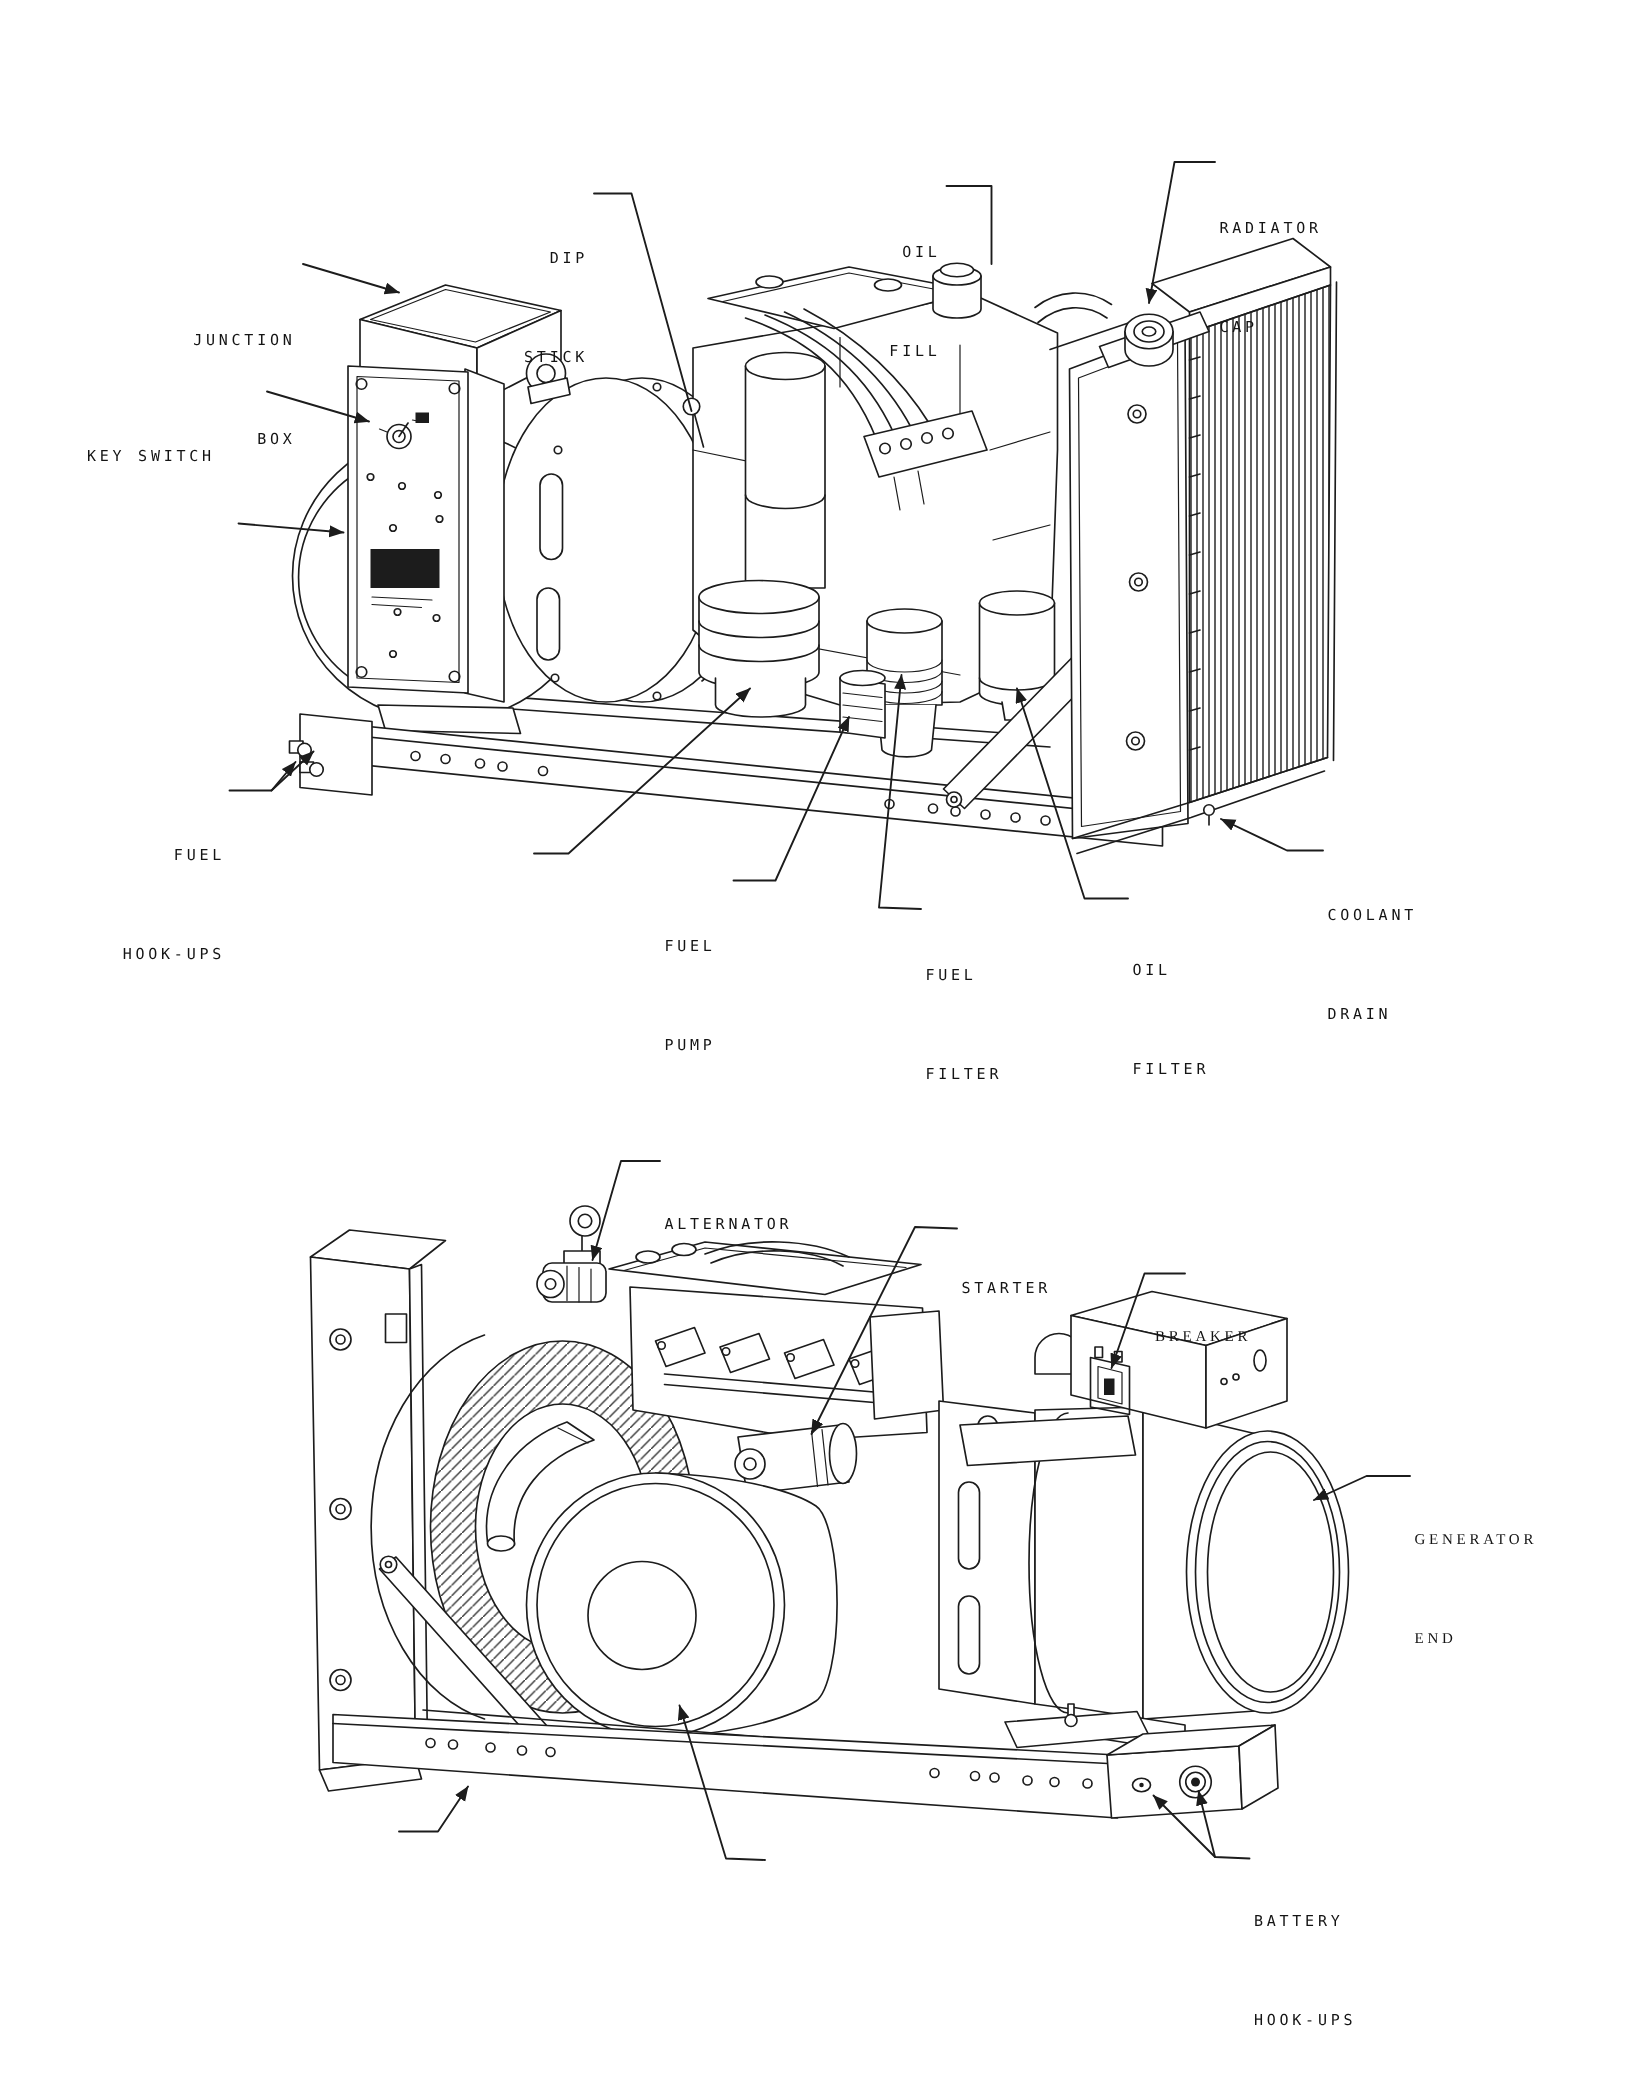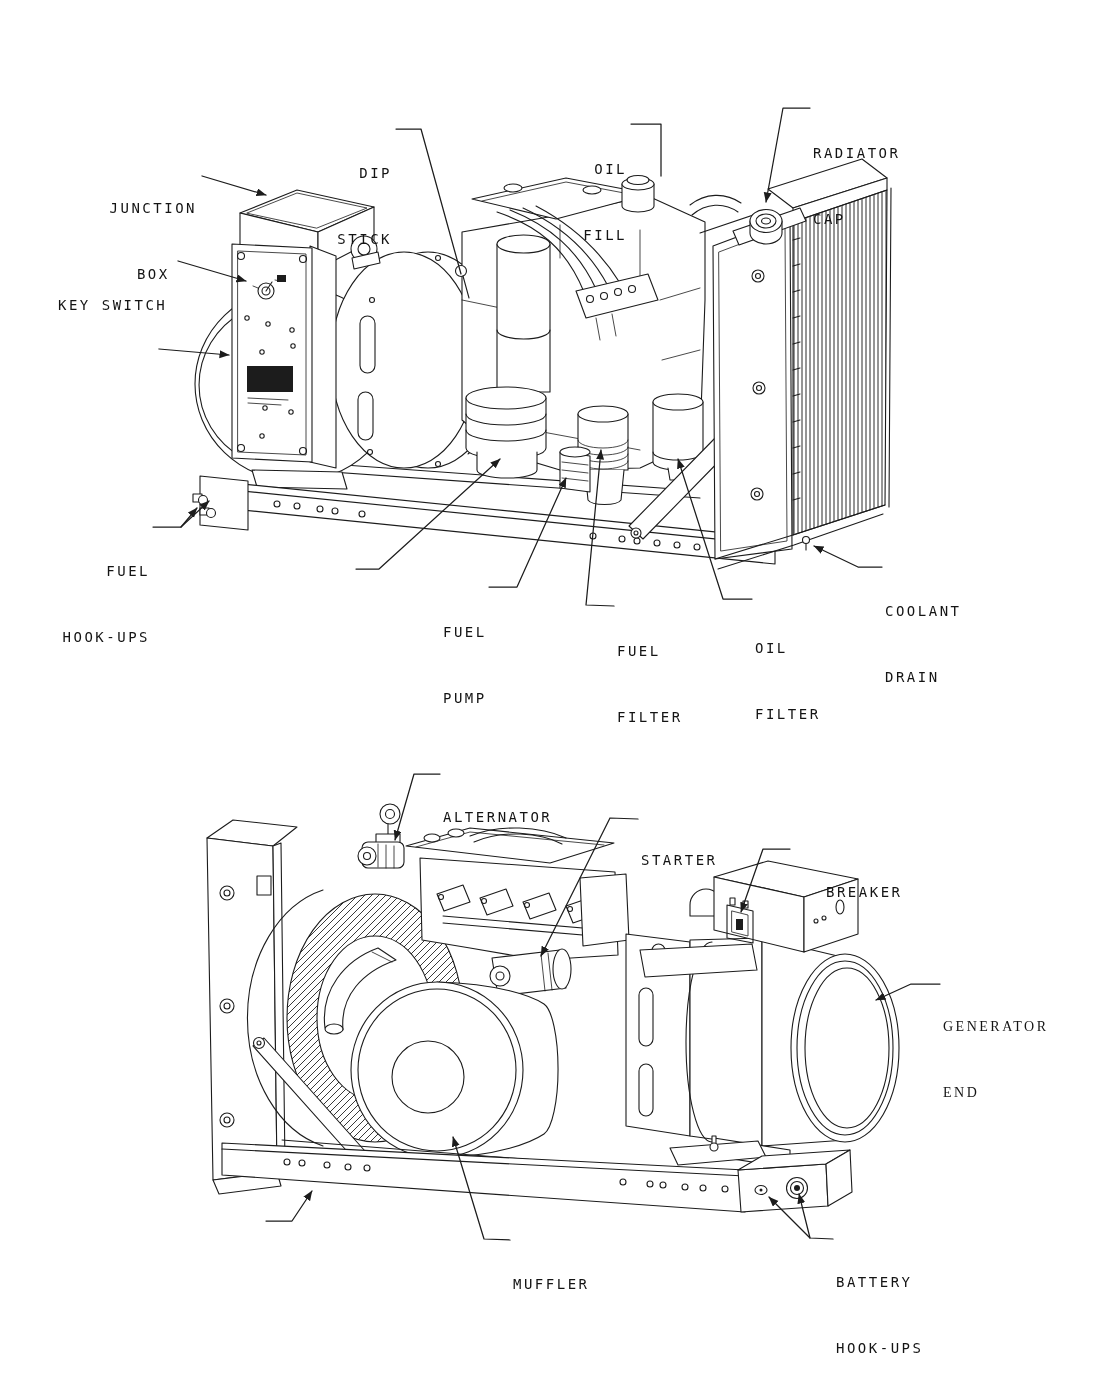--- a/index.html
+++ b/index.html
@@ -9,21 +9,21 @@
     stroke:#1c1c1c;stroke-width:1.1;fill:none;stroke-linecap:round;stroke-linejoin:round;}
   .w{fill:#ffffff;}
   .d{fill:#1c1c1c;stroke:none;}
   .fins{fill:url(#fins);}
   .hatch{fill:url(#hatch);}
   .leader{fill:none;stroke:#1c1c1c;stroke-width:1.25;}
   .thin{stroke-width:0.8;}
   .callout{
     position:absolute;
     font-family:"DejaVu Sans Mono","Liberation Mono",monospace;
-    font-size:14px;line-height:22px;letter-spacing:2.5px;
+    font-size:10px;line-height:22px;letter-spacing:2.5px;
     color:#141414;white-space:pre;}
   .callout span{display:block;}
   .align-r{text-align:right;}
 </style>
 </head>
 <body>
 
 <div class="page">
 
   <svg class="art" width="1100" height="1391" viewBox="0 0 1100 1391">
@@ -434,21 +434,21 @@
       <path class="leader" marker-end="url(#arw)" d="M638,819 L610,818 L541,956"></path>
       <path class="leader" marker-end="url(#arw)" d="M790,849 L763,849 L741,912"></path>
       <path class="leader" marker-end="url(#arw)" d="M940,984 L911,984 L876,1000"></path>
       <path class="leader" marker-end="url(#arw)" d="M266,1221 L292,1221 L312,1191"></path>
       <path class="leader" marker-end="url(#arw)" d="M510,1240 L484,1239 L453,1137"></path>
       <path class="leader" marker-end="url(#arw)" d="M833,1239 L810,1238 L769,1197"></path>
       <path class="leader" marker-end="url(#arw)" d="M810,1238 L799,1194"></path>
     </g>
   </svg>
 
-  <div class="callout align-r" style="right:903px;top:153px;text-align:center;">
+  <div class="callout align-r" style="right:903px;top:173px;">
     <span>JUNCTION</span>
     <span>BOX</span>
   </div>
   <div class="callout" style="left:58px;top:250px;">
     <span>KEY SWITCH</span>
   </div>
   <div class="callout align-r" style="right:708px;top:118px;">
     <span>DIP</span>
     <span>STICK</span>
   </div>
@@ -480,28 +480,25 @@
     <span>COOLANT</span>
     <span>DRAIN</span>
   </div>
 
   <div class="callout" style="left:443px;top:762px;">
     <span>ALTERNATOR</span>
   </div>
   <div class="callout" style="left:641px;top:805px;">
     <span>STARTER</span>
   </div>
-  <div class="callout" style="left:826px;top:837px;">
+  <div class="callout" style="left:770px;top:837px;font-family:Liberation Serif, serif;">
     <span>BREAKER</span>
   </div>
   <div class="callout" style="left:943px;top:972px;font-family:Liberation Serif, serif;">
     <span>GENERATOR</span>
     <span>END</span>
   </div>
-  <div class="callout" style="left:513px;top:1229px;">
-    <span>MUFFLER</span>
-  </div>
   <div class="callout" style="left:836px;top:1227px;">
     <span>BATTERY</span>
     <span>HOOK-UPS</span>
   </div>
 
 </div>
 
 </body></html>

